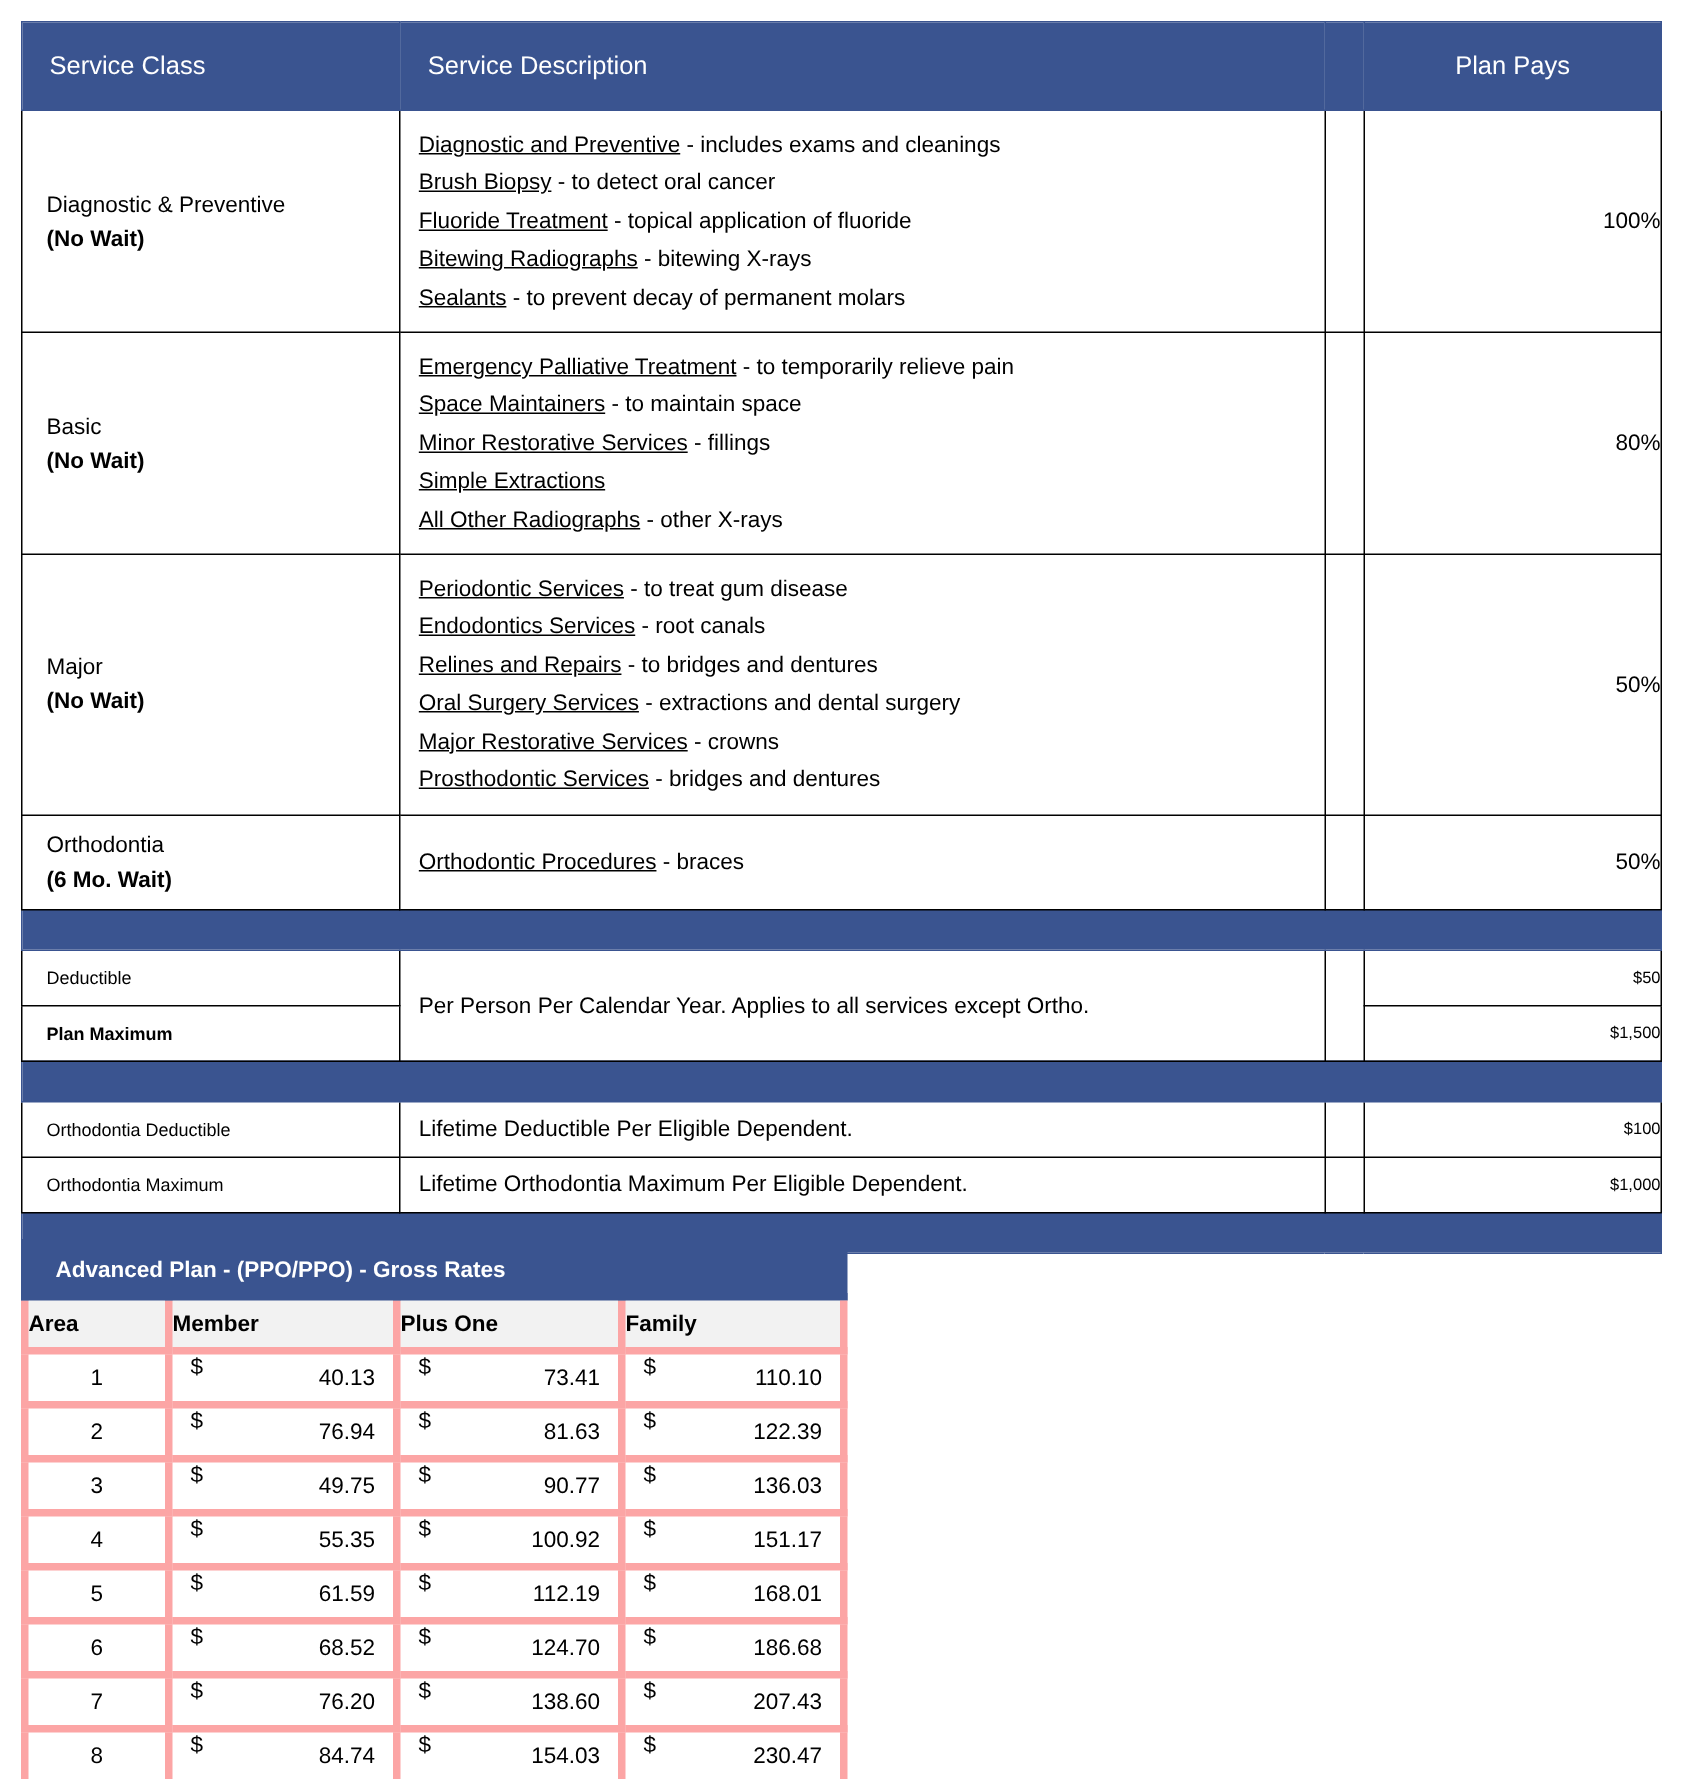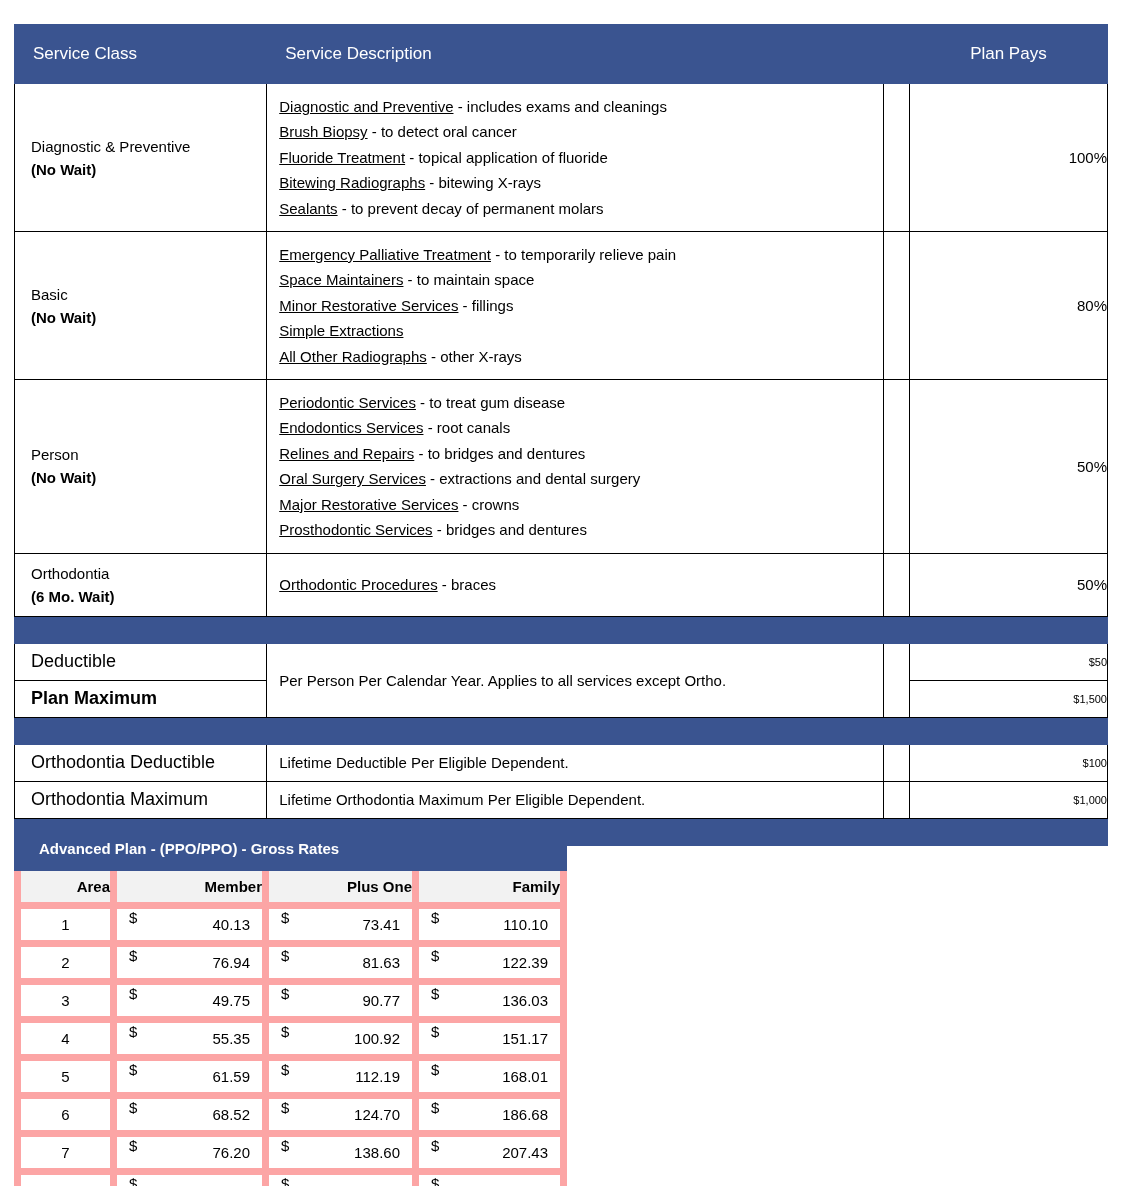--- a/index.html
+++ b/index.html
@@ -19,21 +19,21 @@
     position: relative;
     width: 1124px;
     height: 1186px;
     overflow: hidden;
   }
 
   
   .benefits-wrap {
     position: absolute;
     left: 14px;
-    top: 24px;
+    top: 14px;
     width: 1094px;
   }
   table.benefits {
     border-collapse: collapse;
     table-layout: fixed;
     width: 1094px;
   }
   table.benefits td,
   table.benefits th {
     border: 1px solid #000000;
@@ -87,21 +87,21 @@
   tr.bar td {
     background: #3a5490;
     height: 26px;
     border-color: #3a5490 !important;
     border-left-color: #3a5490 !important;
     border-right-color: #3a5490 !important;
   }
 
   .ded-label {
     padding: 5px 0 5px 16px !important;
-    font-size: 18px;
+    font-size: 12px;
     height: 26px;
   }
   .ded-label.bold { font-weight: bold; }
   .ded-desc {
     padding: 5px 0 5px 12px !important;
     font-size: 15px;
   }
   .ded-val {
     text-align: right;
     font-size: 11px;
@@ -114,21 +114,21 @@
     left: 14px;
     top: 826px;
     width: 546px;
   }
   table.rates {
     border-collapse: collapse;
     table-layout: fixed;
     width: 546px;
   }
   table.rates td {
-    border: 7px solid #fca5a5;
+    border: 5px solid #fca5a5;
     padding: 0;
     font-size: 15px;
     height: 31px;
     vertical-align: middle;
   }
   col.r-area { width: 96px; }
   col.r-mem  { width: 152px; }
   col.r-plus { width: 150px; }
   col.r-fam  { width: 148px; }
 
@@ -138,21 +138,21 @@
     font-weight: bold;
     font-size: 16px;
     height: 34px;
     text-align: left;
     padding-left: 18px !important;
     border-color: #3a5490 !important;
   }
   .rates-head td {
     background: #f2f2f2;
     font-weight: bold;
-    text-align: right;
+    text-align: left;
     height: 32px;
   }
   .area-cell { text-align: center; }
   .money {
     position: relative;
     padding: 0 12px 0 0 !important;
     text-align: right;
   }
   .money .sym {
     position: absolute;
@@ -206,21 +206,21 @@
               <span class="ln"><span class="term">Space Maintainers</span><span> - to maintain space</span></span>
               <span class="ln"><span class="term">Minor Restorative Services</span><span> - fillings</span></span>
               <span class="ln"><span class="term">Simple Extractions</span><span></span></span>
               <span class="ln"><span class="term">All Other Radiographs</span><span> - other X-rays</span></span>
             </td>
             <td class="gap-cell"></td>
             <td class="pays-cell">80%</td>
           </tr>
           <tr>
             <td class="cls-cell">
-              <span class="cls-name">Person</span>
+              <span class="cls-name">Major</span>
               <span class="cls-wait">(No Wait)</span>
             </td>
             <td class="desc-cell">
               <span class="ln"><span class="term">Periodontic Services</span><span> - to treat gum disease</span></span>
               <span class="ln"><span class="term">Endodontics Services</span><span> - root canals</span></span>
               <span class="ln"><span class="term">Relines and Repairs</span><span> - to bridges and dentures</span></span>
               <span class="ln"><span class="term">Oral Surgery Services</span><span> - extractions and dental surgery</span></span>
               <span class="ln"><span class="term">Major Restorative Services</span><span> - crowns</span></span>
               <span class="ln"><span class="term">Prosthodontic Services</span><span> - bridges and dentures</span></span>
             </td>

